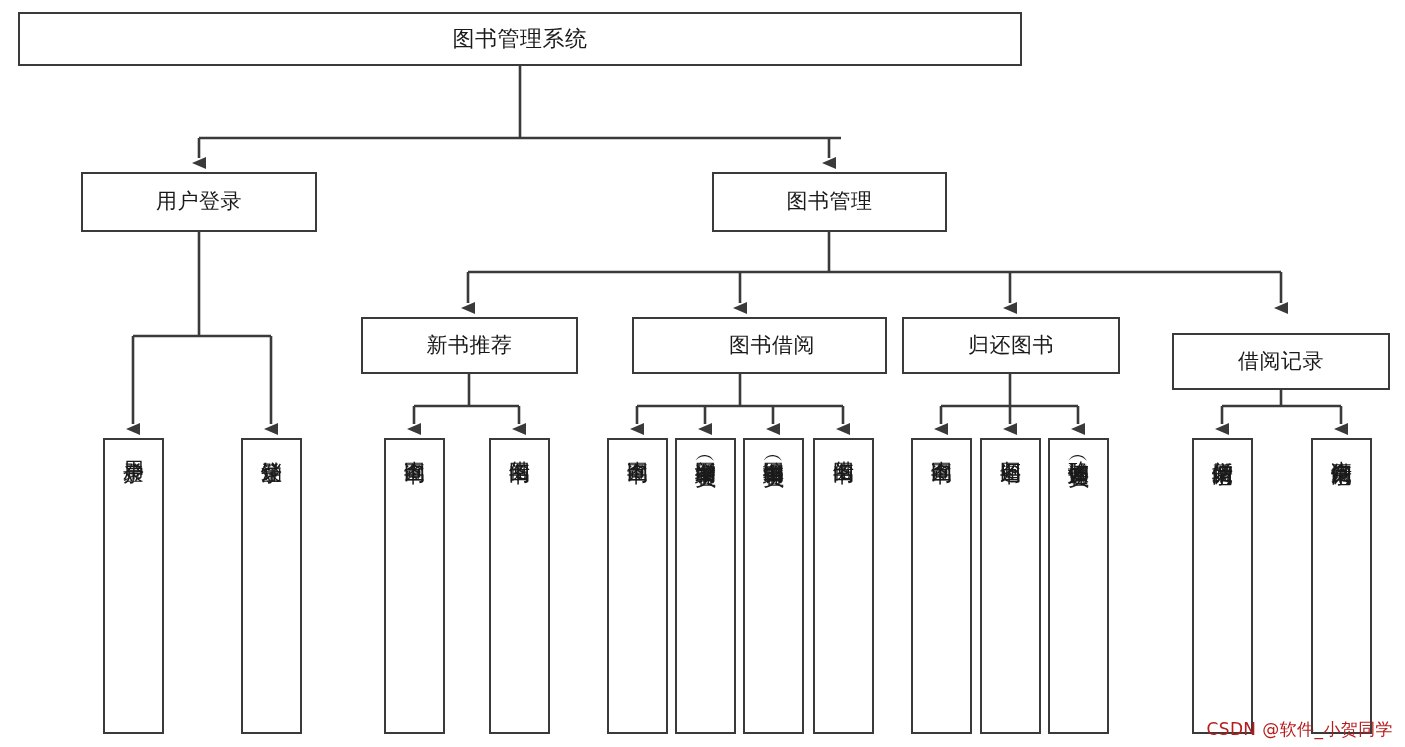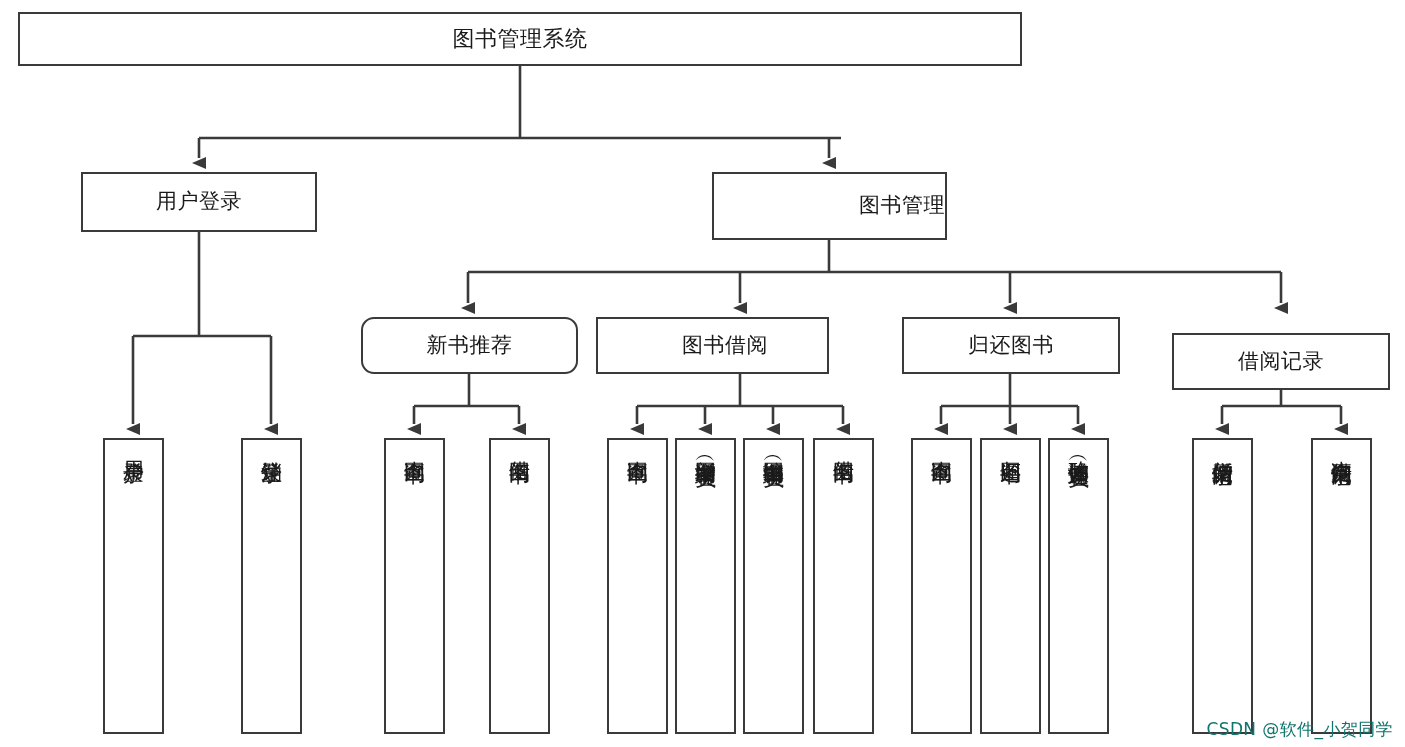--- a/index.html
+++ b/index.html
@@ -63,21 +63,21 @@
     max-height: 286px;
   }
   .node.leaf.tall .label {
     max-height: 290px;
   }
   #watermark {
     position: absolute;
     right: 12px;
     bottom: 6px;
     font-size: 17px;
-    color: #0f766e;
+    color: #b91c1c;
     white-space: nowrap;
     letter-spacing: 0.4px;
   }
 </style>
 </head>
 <body>
 
 <div id="diagram">
 
   <svg class="connectors" viewBox="0 0 1405 747" xmlns="http://www.w3.org/2000/svg">
@@ -131,29 +131,29 @@
   </svg>
 
   <div class="node root horiz" style="left:18px; top:12px; width:1004px; height:54px;">
     <span class="label">图书管理系统</span>
   </div>
 
   <div class="node horiz" style="left:81px; top:172px; width:236px; height:60px;">
     <span class="label">用户登录</span>
   </div>
 
-  <div class="node horiz" style="left:712px; top:172px; width:235px; height:68px;justify-content:flex-end;">
+  <div class="node horiz" style="left:712px; top:172px; width:235px; height:60px;">
     <span class="label">图书管理</span>
   </div>
 
-  <div class="node horiz" style="left:361px; top:317px; width:217px; height:57px;border-radius:13px;">
+  <div class="node horiz" style="left:361px; top:317px; width:217px; height:57px;">
     <span class="label">新书推荐</span>
   </div>
 
-  <div class="node horiz" style="left:596px; top:317px; width:233px; height:57px;padding-left:25px;">
+  <div class="node horiz" style="left:632px; top:317px; width:255px; height:57px;padding-left:25px;">
     <span class="label">图书借阅</span>
   </div>
 
   <div class="node horiz" style="left:902px; top:317px; width:218px; height:57px;">
     <span class="label">归还图书</span>
   </div>
 
   <div class="node horiz" style="left:1172px; top:333px; width:218px; height:57px;">
     <span class="label">借阅记录</span>
   </div>

